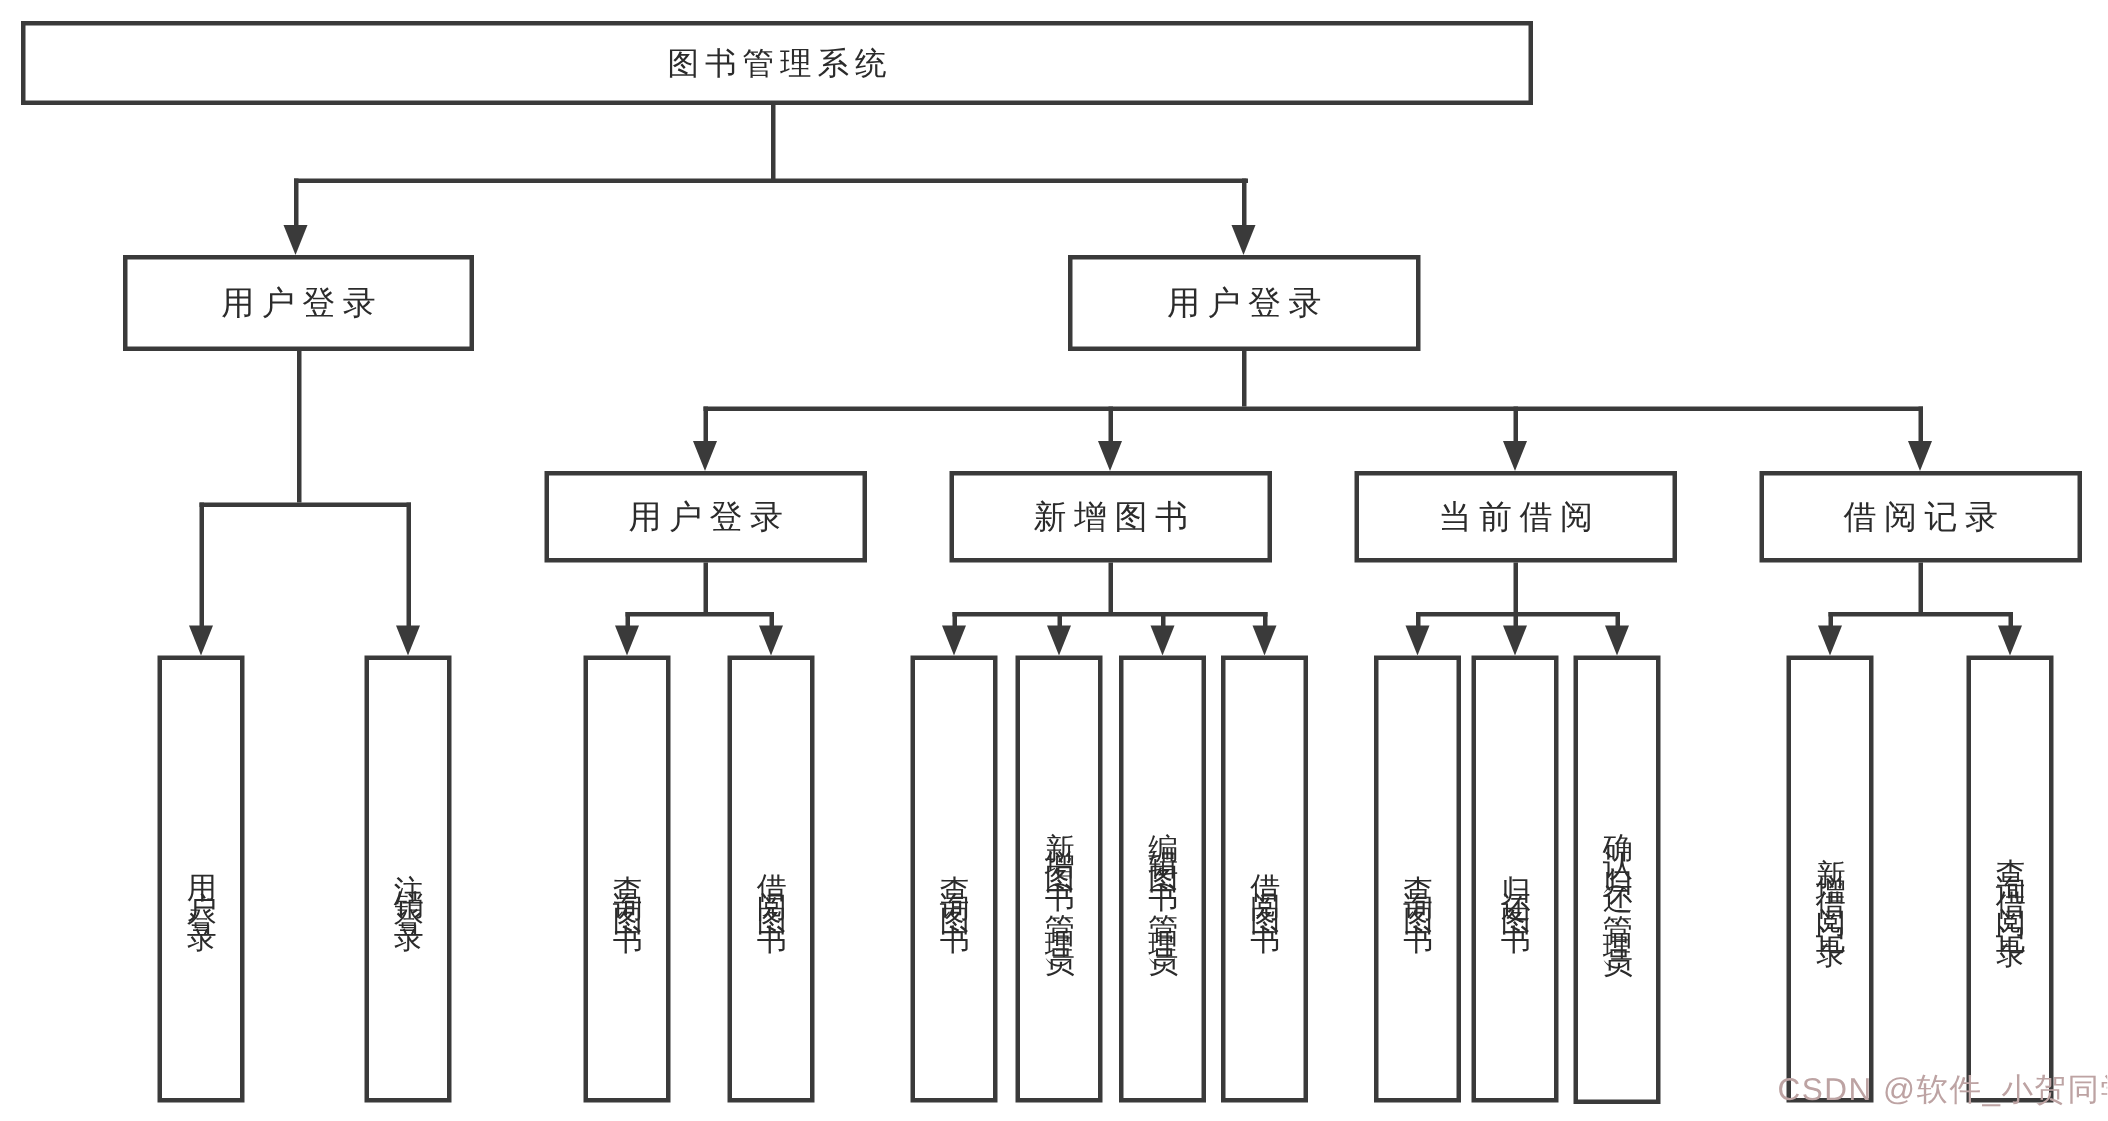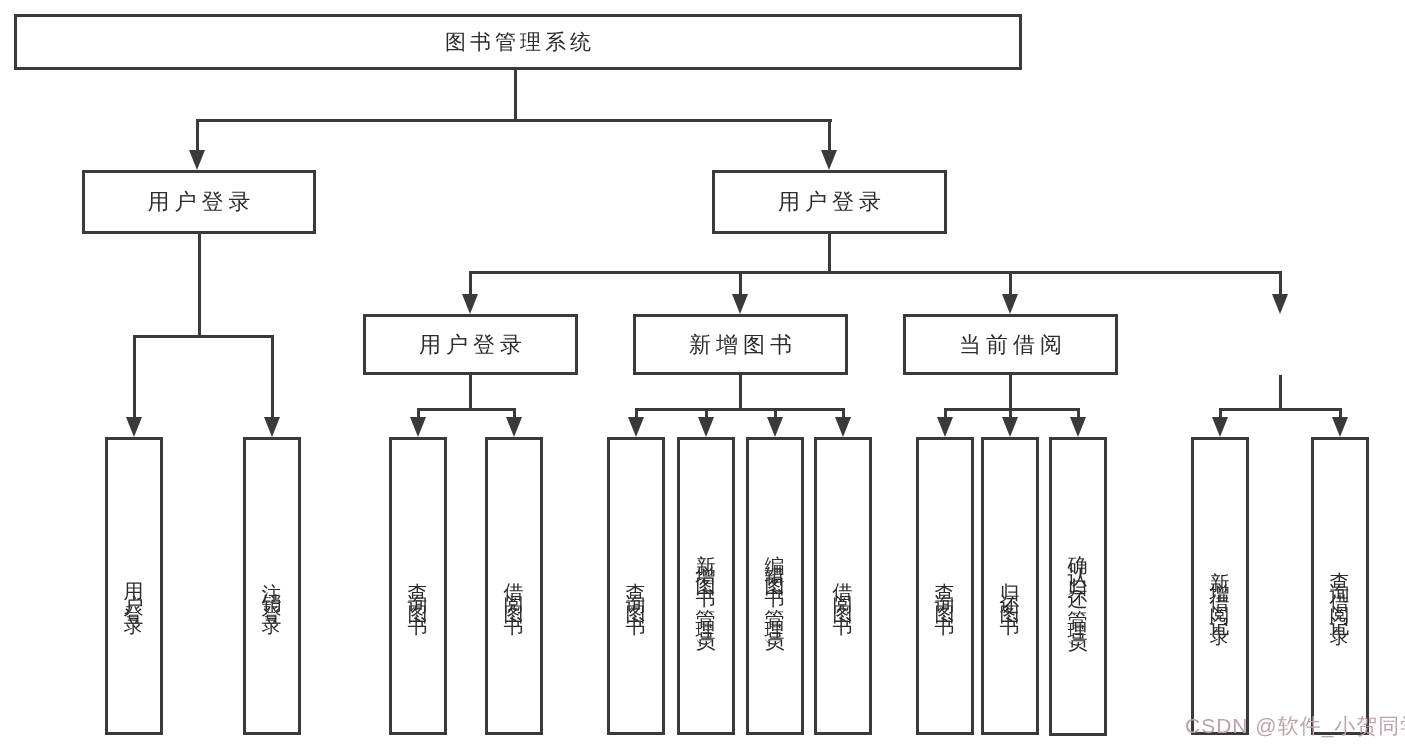--- a/index.html
+++ b/index.html
@@ -111,20 +111,23 @@
 
   <div class="box" style="left:363px; top:314px; width:215px; height:61px;">
     <span class="lbl">用户登录</span>
   </div>
   <div class="box" style="left:633px; top:314px; width:215px; height:61px;">
     <span class="lbl">新增图书</span>
   </div>
   <div class="box" style="left:903px; top:314px; width:215px; height:61px;">
     <span class="lbl">当前借阅</span>
   </div>
+  <div class="box" style="left:1173px; top:314px; width:215px; height:61px;">
+    <span class="lbl">借阅记录</span>
+  </div>
 
   <div class="vl" style="left:469px; top:375px; height:33px;"></div>
   <div class="hl" style="left:417px; top:408px; width:99px;"></div>
   <div class="vl" style="left:417px; top:408px; height:11px;"></div>
   <div class="arrow" style="left:410px; top:417px;"></div>
   <div class="vl" style="left:513px; top:408px; height:11px;"></div>
   <div class="arrow" style="left:506px; top:417px;"></div>
 
   <div class="vl" style="left:739px; top:375px; height:33px;"></div>
   <div class="hl" style="left:635px; top:408px; width:210px;"></div>

